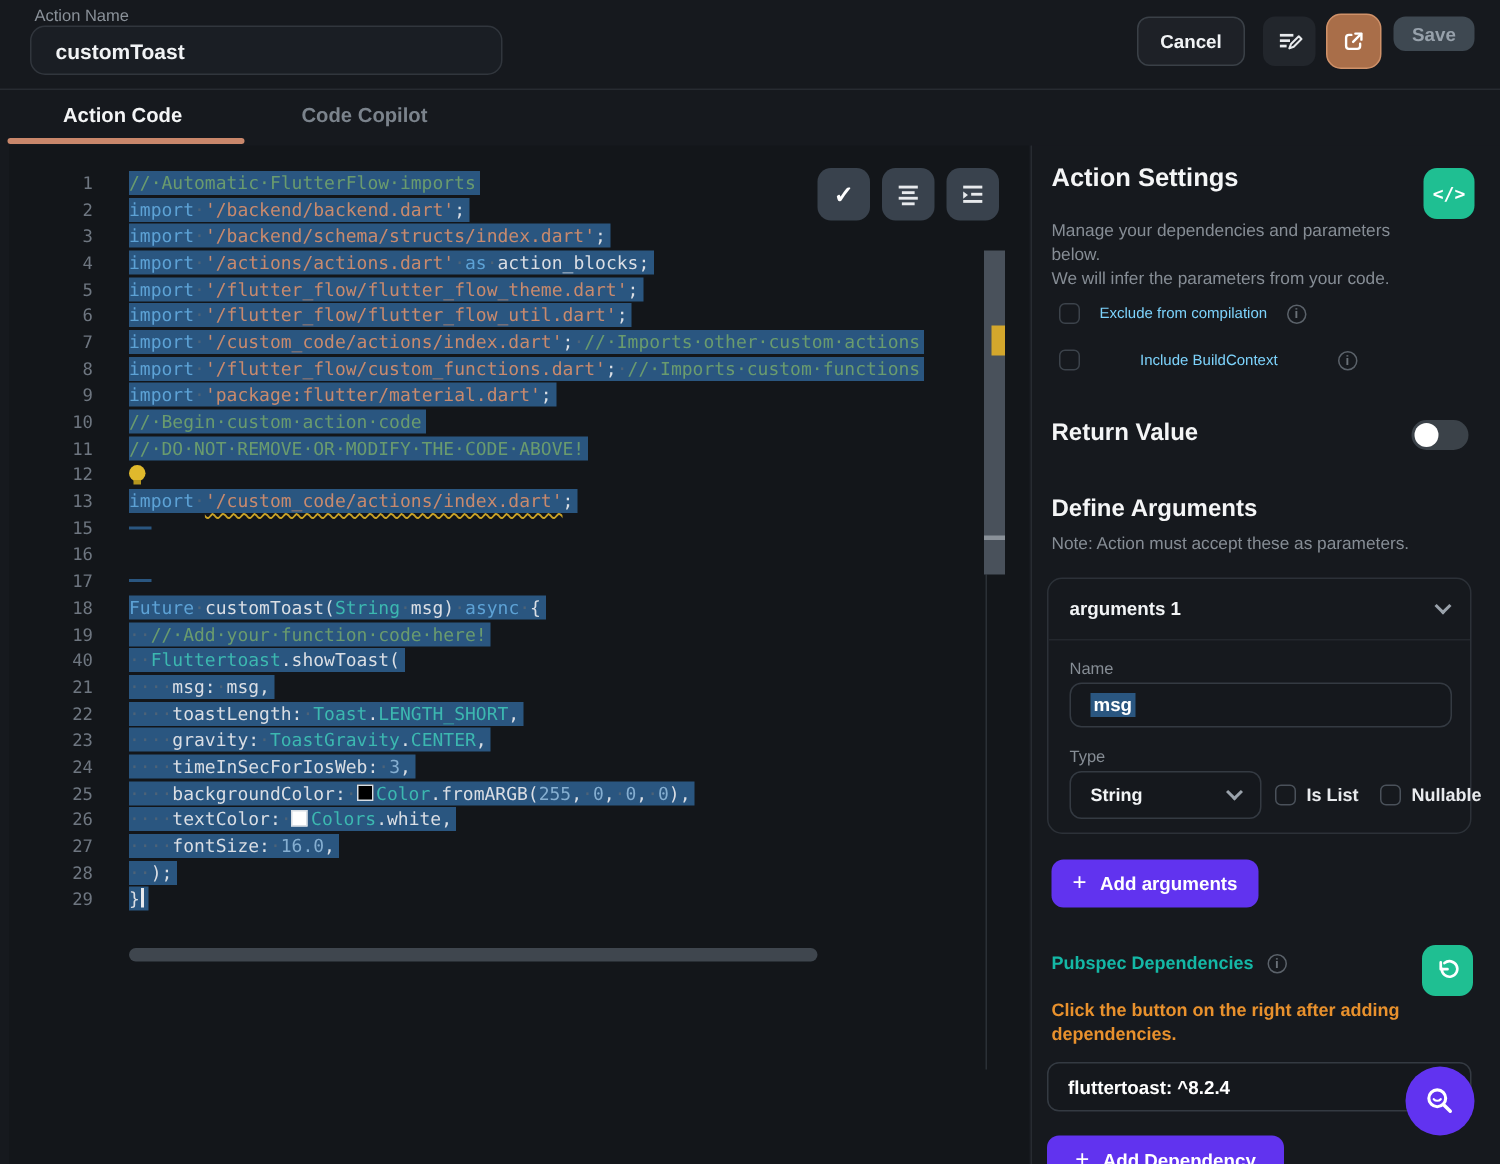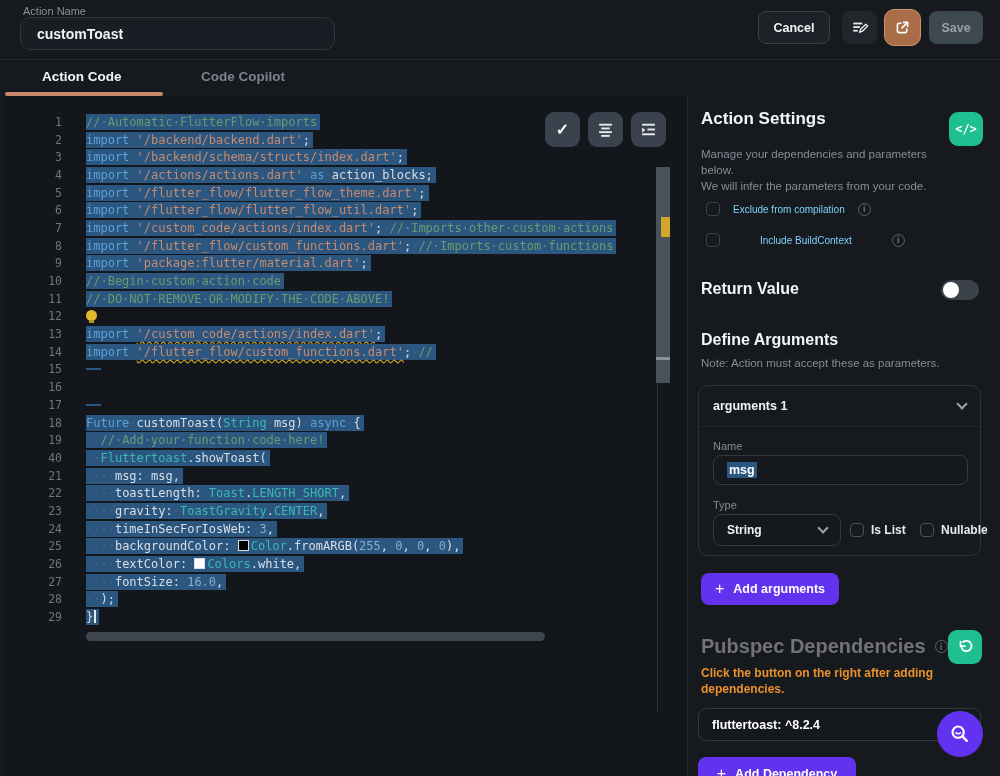--- a/index.html
+++ b/index.html
@@ -11,21 +11,21 @@
   .field-label { position:absolute; left:23px; top:5px; font-size:11px; color:#8a9199; }
   .name-input { position:absolute; left:20px; top:17px; width:315px; height:33px; background:#1a1e24;
     border:1px solid #31363d; border-radius:10px; display:flex; align-items:center; padding-left:16px;
     font-size:14px; font-weight:bold; color:#f1f3f5; }
   .btn { display:flex; align-items:center; justify-content:center; border-radius:8px; font-weight:bold; cursor:pointer; }
   .cancel-btn { position:absolute; left:758px; top:11px; width:72px; height:33px; background:#1e2127;
     border:1px solid #3a4047; font-size:12.5px; color:#f1f3f5; }
   .format-check-btn { position:absolute; left:842px; top:11px; width:35px; height:33px; background:#22262c; }
   .open-ext-btn { position:absolute; left:884px; top:9px; width:37px; height:37px; background:#a96e49;
     border:1.5px solid #cf9169; border-radius:10px; }
-  .save-btn { position:absolute; left:929px; top:11px; width:54px; height:33px; background:#3e4851;
+  .save-btn { position:absolute; left:929px; top:11px; width:54px; height:23px; background:#3e4851;
     font-size:12.5px; color:#97a1ab; }
 
   
   .tabbar { position:absolute; left:0; top:60px; width:1000px; height:37px; background:#16191e; }
   .tab { position:absolute; top:9px; font-size:13.5px; font-weight:bold; cursor:pointer; }
   .tab.active { color:#f4f5f6; }
   .tab.inactive { color:#7b838c; }
   .tab-underline { position:absolute; left:5px; top:32px; width:158px; height:4px; background:#c9876b; border-radius:2px; }
 
   
@@ -103,21 +103,21 @@
     justify-content:center; gap:9px; font-size:12.5px; font-weight:bold; cursor:pointer; }
   .plus-glyph { font-size:16px; font-weight:normal; }
   .add-args-btn { position:absolute; left:13px; top:476px; width:138px; height:32px; }
   .warn-text { position:absolute; left:13px; top:568px; width:260px; font-size:12px; font-weight:bold;
     color:#e8912d; line-height:1.35; }
   .dep-input { left:10px; top:611px; width:283px; height:33px; }
   .search-fab { position:absolute; left:249px; top:614px; width:46px; height:46px; background:#6133f0;
     border-radius:50%; display:flex; align-items:center; justify-content:center; cursor:pointer; }
   .add-dep-btn { position:absolute; left:10px; top:660px; width:158px; height:33px; }
   .pubspec-title-row { position:absolute; left:13px; top:538px; display:flex; align-items:center; gap:9px; }
-  .pubspec-title-row .t { font-size:20px; font-weight:bold; color:#737373; }
+  .pubspec-title-row .t { font-size:12px; font-weight:bold; color:#14b8a6; }
   svg { display:block; }
 </style>
 </head>
 <body>
 
 <div class="topbar">
   <div class="field-label">Action Name</div>
   <div class="name-input">
     <span>customToast</span>
   </div>
@@ -162,21 +162,20 @@
       <div class="code-line"><span class="ln">4</span><span class="lw sel"><span class="tok kw">import</span><span class="tok ws">·</span><span class="tok str">'/actions/actions.dart'</span><span class="tok ws">·</span><span class="tok kw">as</span><span class="tok ws">·</span><span class="tok id">action_blocks;</span></span></div>
       <div class="code-line"><span class="ln">5</span><span class="lw sel"><span class="tok kw">import</span><span class="tok ws">·</span><span class="tok str">'/flutter_flow/flutter_flow_theme.dart'</span><span class="tok id">;</span></span></div>
       <div class="code-line"><span class="ln">6</span><span class="lw sel"><span class="tok kw">import</span><span class="tok ws">·</span><span class="tok str">'/flutter_flow/flutter_flow_util.dart'</span><span class="tok id">;</span></span></div>
       <div class="code-line"><span class="ln">7</span><span class="lw sel"><span class="tok kw">import</span><span class="tok ws">·</span><span class="tok str">'/custom_code/actions/index.dart'</span><span class="tok id">;</span><span class="tok ws">·</span><span class="tok com">//·Imports·other·custom·actions</span></span></div>
       <div class="code-line"><span class="ln">8</span><span class="lw sel"><span class="tok kw">import</span><span class="tok ws">·</span><span class="tok str">'/flutter_flow/custom_functions.dart'</span><span class="tok id">;</span><span class="tok ws">·</span><span class="tok com">//·Imports·custom·functions</span></span></div>
       <div class="code-line"><span class="ln">9</span><span class="lw sel"><span class="tok kw">import</span><span class="tok ws">·</span><span class="tok str">'package:flutter/material.dart'</span><span class="tok id">;</span></span></div>
       <div class="code-line"><span class="ln">10</span><span class="lw sel"><span class="tok com">//·Begin·custom·action·code</span></span></div>
       <div class="code-line"><span class="ln">11</span><span class="lw sel"><span class="tok com">//·DO·NOT·REMOVE·OR·MODIFY·THE·CODE·ABOVE!</span></span></div>
       <div class="code-line"><span class="ln">12</span><span class="lw"><span class="tok bulb"></span></span></div>
       <div class="code-line"><span class="ln">13</span><span class="lw sel"><span class="tok kw">import</span><span class="tok ws">·</span><span class="tok strw">'/custom_code/actions/index.dart'</span><span class="tok id">;</span></span></div>
-      <div class="code-line"><span class="ln">14</span><span class="lw sel"><span class="tok kw">import</span><span class="tok ws">·</span><span class="tok strw">'/flutter_flow/custom_functions.dart'</span><span class="tok id">;</span><span class="tok ws">·</span><span class="tok com">//</span></span></div>
       <div class="code-line"><span class="ln">15</span><span class="lw sel empty"></span></div>
       <div class="code-line"><span class="ln">16</span></div>
       <div class="code-line"><span class="ln">17</span><span class="lw sel empty"></span></div>
       <div class="code-line"><span class="ln">18</span><span class="lw sel"><span class="tok kw">Future</span><span class="tok ws">·</span><span class="tok id">customToast(</span><span class="tok cls">String</span><span class="tok ws">·</span><span class="tok id">msg)</span><span class="tok ws">·</span><span class="tok kw">async</span><span class="tok ws">·</span><span class="tok id">{</span></span></div>
       <div class="code-line"><span class="ln">19</span><span class="lw sel"><span class="tok ws">··</span><span class="tok com">//·Add·your·function·code·here!</span></span></div>
       <div class="code-line"><span class="ln">40</span><span class="lw sel"><span class="tok ws">··</span><span class="tok cls">Fluttertoast</span><span class="tok id">.showToast(</span></span></div>
       <div class="code-line"><span class="ln">21</span><span class="lw sel"><span class="tok ws">····</span><span class="tok id">msg:</span><span class="tok ws">·</span><span class="tok id">msg,</span></span></div>
       <div class="code-line"><span class="ln">22</span><span class="lw sel"><span class="tok ws">····</span><span class="tok id">toastLength:</span><span class="tok ws">·</span><span class="tok cls">Toast</span><span class="tok id">.</span><span class="tok cls">LENGTH_SHORT</span><span class="tok id">,</span></span></div>
       <div class="code-line"><span class="ln">23</span><span class="lw sel"><span class="tok ws">····</span><span class="tok id">gravity:</span><span class="tok ws">·</span><span class="tok cls">ToastGravity</span><span class="tok id">.</span><span class="tok cls">CENTER</span><span class="tok id">,</span></span></div>
       <div class="code-line"><span class="ln">24</span><span class="lw sel"><span class="tok ws">····</span><span class="tok id">timeInSecForIosWeb:</span><span class="tok ws">·</span><span class="tok num">3</span><span class="tok id">,</span></span></div>

